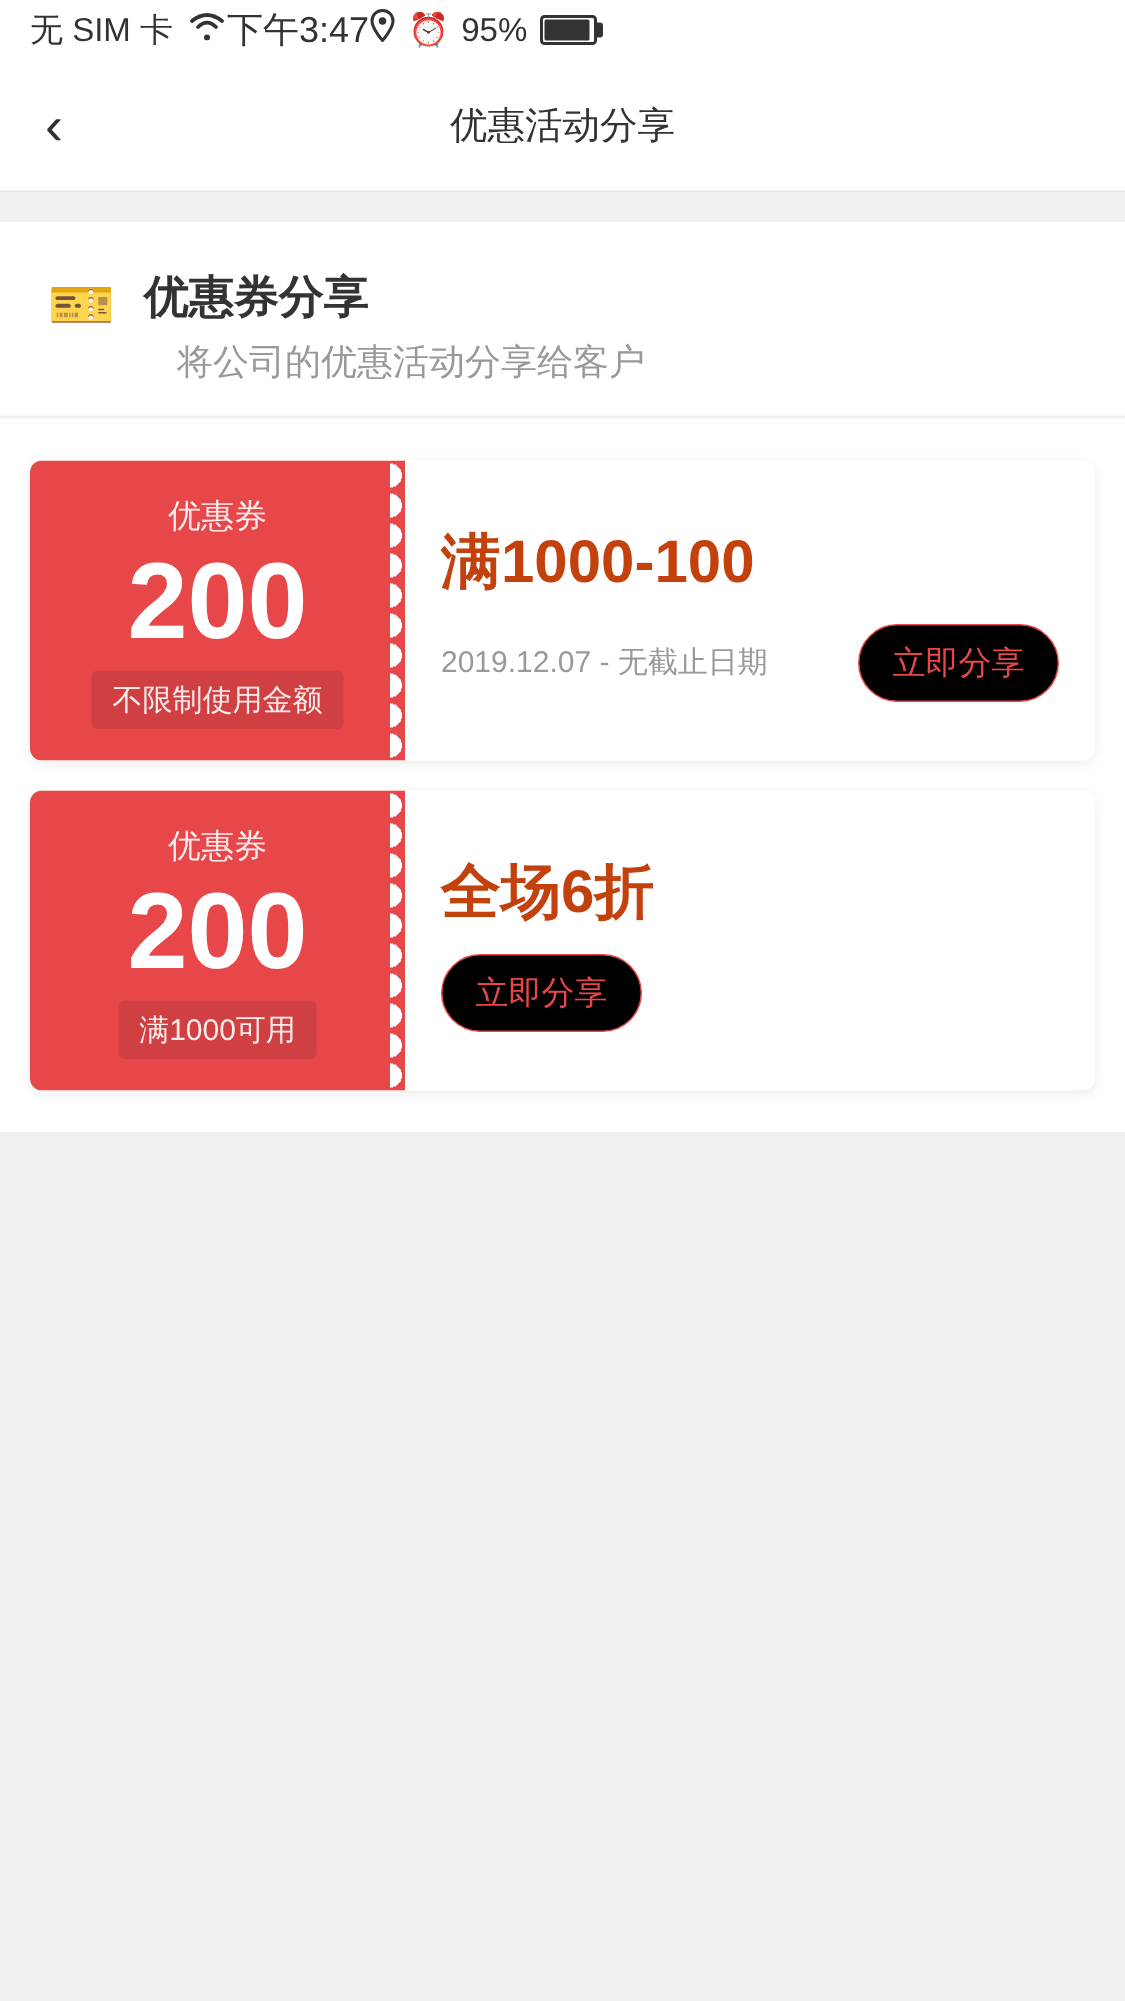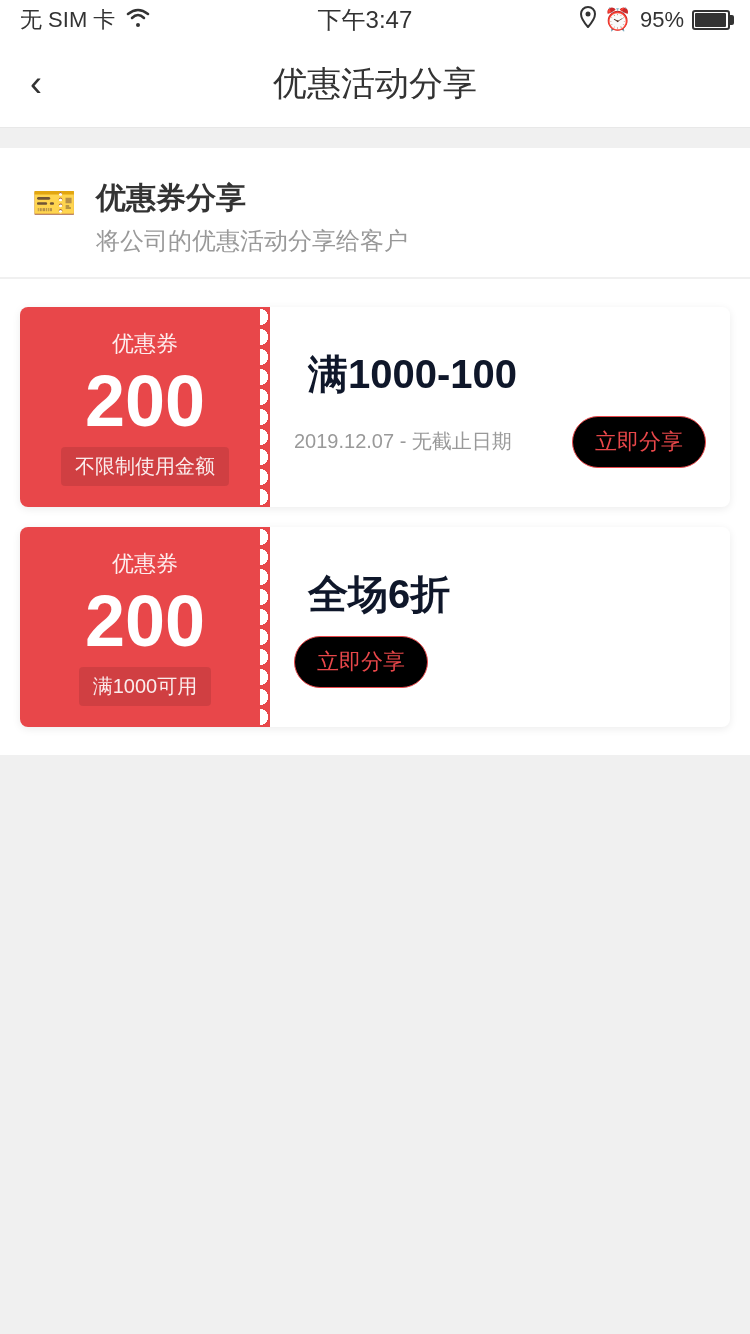--- a/index.html
+++ b/index.html
@@ -13,21 +13,21 @@
       color: #333;
     }
 
     
     .status-bar {
       width: 750px;
       height: 40px;
       background: #fff;
       display: flex;
       align-items: center;
-      justify-content: space-between;
+      justify-content: flex-start;
       padding: 0 20px;
       font-size: 22px;
       font-weight: 500;
     }
     .status-left {
       display: flex;
       align-items: center;
       gap: 10px;
     }
     .status-center {
@@ -81,21 +81,21 @@
       border-bottom: 1px solid #e8e8e8;
     }
     .back-btn {
       position: absolute;
       left: 30px;
       font-size: 36px;
       color: #333;
       cursor: pointer;
     }
     .nav-title {
-      font-size: 34px;
+      font-size: 25px;
       font-weight: 500;
       color: #333;
     }
 
     
     .section-header {
       background: #fff;
       padding: 30px 30px 20px 30px;
       display: flex;
       align-items: flex-start;
@@ -116,20 +116,21 @@
       gap: 6px;
     }
     .section-title {
       font-size: 30px;
       font-weight: 600;
       color: #333;
     }
     .section-subtitle {
       font-size: 24px;
       color: #999;
+      margin-left: 22px;
     }
 
     
     .coupon-list {
       background: #fff;
       margin-top: 2px;
       padding: 28px 20px;
       display: flex;
       flex-direction: column;
       gap: 20px;
@@ -206,22 +207,21 @@
       flex: 1;
       display: flex;
       flex-direction: column;
       justify-content: center;
       padding: 20px 24px;
       gap: 14px;
     }
     .coupon-name {
       font-size: 40px;
       font-weight: 700;
-      color: #0f172a;
-      margin-left: 14px;
+      color: #c2410c;
     }
     .coupon-meta-row {
       display: flex;
       align-items: center;
       justify-content: space-between;
       gap: 22px;
     }
     .coupon-date {
       font-size: 20px;
       color: #999;

